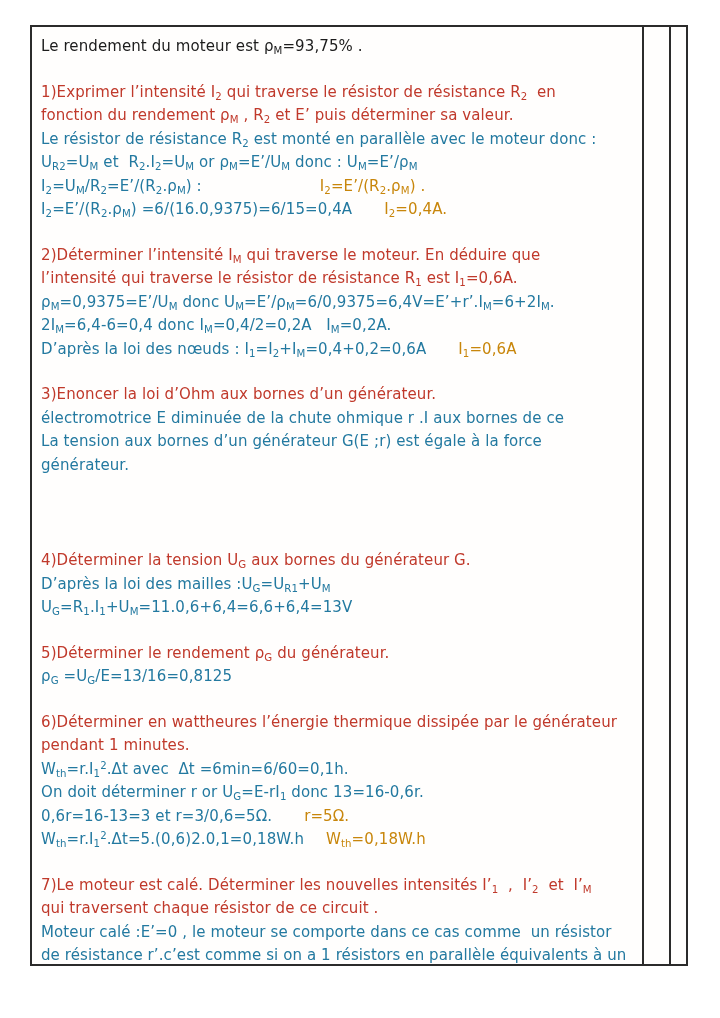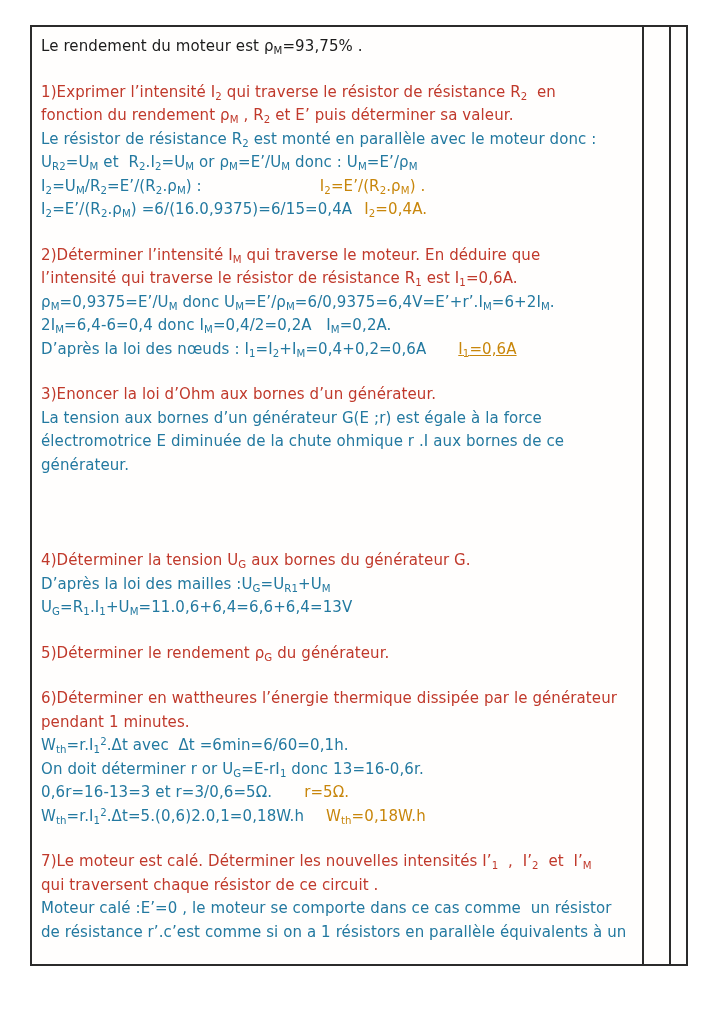--- a/index.html
+++ b/index.html
@@ -66,38 +66,39 @@
 
 <div class="page-table">
   <div class="main-cell">
       <div class="line"><span class="seg black">Le rendement du moteur est ρ<sub>M</sub>=93,75% .</span></div>
       <div class="spacer" style="height: 22px;"></div>
       <div class="line"><span class="seg red">1)Exprimer l’intensité I<sub>2</sub> qui traverse le résistor de résistance R<sub>2</sub>  en</span></div>
       <div class="line"><span class="seg red">fonction du rendement ρ<sub>M</sub> , R<sub>2</sub> et E’ puis déterminer sa valeur.</span></div>
       <div class="line"><span class="seg teal">Le résistor de résistance R<sub>2</sub> est monté en parallèle avec le moteur donc :</span></div>
       <div class="line"><span class="seg teal">U<sub>R2</sub>=U<sub>M</sub> et  R<sub>2</sub>.I<sub>2</sub>=U<sub>M</sub> or ρ<sub>M</sub>=E’/U<sub>M</sub> donc : U<sub>M</sub>=E’/ρ<sub>M</sub></span></div>
       <div class="line"><span class="seg teal">I<sub>2</sub>=U<sub>M</sub>/R<sub>2</sub>=E’/(R<sub>2</sub>.ρ<sub>M</sub>) :</span><span class="seg orange" style="margin-left: 118px;">I<sub>2</sub>=E’/(R<sub>2</sub>.ρ<sub>M</sub>) .</span></div>
-      <div class="line"><span class="seg teal">I<sub>2</sub>=E’/(R<sub>2</sub>.ρ<sub>M</sub>) =6/(16.0,9375)=6/15=0,4A</span><span class="seg orange" style="margin-left: 12px;">I<sub>2</sub>=0,4A.</span></div>
+      <div class="line"><span class="seg teal">I<sub>2</sub>=E’/(R<sub>2</sub>.ρ<sub>M</sub>) =6/(16.0,9375)=6/15=0,4A</span><span class="seg orange" style="margin-left: 32px;">I<sub>2</sub>=0,4A.</span></div>
       <div class="spacer" style="height: 22px;"></div>
       <div class="line"><span class="seg red">2)Déterminer l’intensité I<sub>M</sub> qui traverse le moteur. En déduire que</span></div>
       <div class="line"><span class="seg red">l’intensité qui traverse le résistor de résistance R<sub>1</sub> est I<sub>1</sub>=0,6A.</span></div>
       <div class="line"><span class="seg teal">ρ<sub>M</sub>=0,9375=E’/U<sub>M</sub> donc U<sub>M</sub>=E’/ρ<sub>M</sub>=6/0,9375=6,4V=E’+r’.I<sub>M</sub>=6+2I<sub>M</sub>.</span></div>
       <div class="line"><span class="seg teal">2I<sub>M</sub>=6,4-6=0,4 donc I<sub>M</sub>=0,4/2=0,2A   I<sub>M</sub>=0,2A.</span></div>
-      <div class="line"><span class="seg teal">D’après la loi des nœuds : I<sub>1</sub>=I<sub>2</sub>+I<sub>M</sub>=0,4+0,2=0,6A</span><span class="seg orange" style="margin-left: 32px; text-decoration: underline;">I<sub>1</sub>=0,6A</span></div>
+      <div class="line"><span class="seg teal">D’après la loi des nœuds : I<sub>1</sub>=I<sub>2</sub>+I<sub>M</sub>=0,4+0,2=0,6A</span><span class="seg orange" style="margin-left: 32px;">I<sub>1</sub>=0,6A</span></div>
       <div class="spacer" style="height: 22px;"></div>
       <div class="line"><span class="seg red">3)Enoncer la loi d’Ohm aux bornes d’un générateur.</span></div>
+      <div class="line"><span class="seg teal">électromotrice E diminuée de la chute ohmique r .I aux bornes de ce</span></div>
       <div class="line"><span class="seg teal">La tension aux bornes d’un générateur G(E ;r) est égale à la force</span></div>
-      <div class="line"><span class="seg teal">électromotrice E diminuée de la chute ohmique r .I aux bornes de ce</span></div>
       <div class="line"><span class="seg teal">générateur.</span></div>
       <div class="spacer" style="height: 72px;"></div>
       <div class="line"><span class="seg red">4)Déterminer la tension U<sub>G</sub> aux bornes du générateur G.</span></div>
       <div class="line"><span class="seg teal">D’après la loi des mailles :U<sub>G</sub>=U<sub>R1</sub>+U<sub>M</sub></span></div>
       <div class="line"><span class="seg teal">U<sub>G</sub>=R<sub>1</sub>.I<sub>1</sub>+U<sub>M</sub>=11.0,6+6,4=6,6+6,4=13V</span></div>
       <div class="spacer" style="height: 22px;"></div>
       <div class="line"><span class="seg red">5)Déterminer le rendement ρ<sub>G</sub> du générateur.</span></div>
+      <div class="line"><span class="seg teal">ρ<sub>G</sub> =U<sub>G</sub>/E=13/16=0,8125</span></div>
       <div class="spacer" style="height: 22px;"></div>
       <div class="line"><span class="seg red">6)Déterminer en wattheures l’énergie thermique dissipée par le générateur</span></div>
       <div class="line"><span class="seg red">pendant 1 minutes.</span></div>
       <div class="line"><span class="seg teal">W<sub>th</sub>=r.I<sub>1</sub><sup>2</sup>.Δt avec  Δt =6min=6/60=0,1h.</span></div>
       <div class="line"><span class="seg teal">On doit déterminer r or U<sub>G</sub>=E-rI<sub>1</sub> donc 13=16-0,6r.</span></div>
       <div class="line"><span class="seg teal">0,6r=16-13=3 et r=3/0,6=5Ω.</span><span class="seg orange" style="margin-left: 32px;">r=5Ω.</span></div>
       <div class="line"><span class="seg teal">W<sub>th</sub>=r.I<sub>1</sub><sup>2</sup>.Δt=5.(0,6)2.0,1=0,18W.h</span><span class="seg orange" style="margin-left: 22px;">W<sub>th</sub>=0,18W.h</span></div>
       <div class="spacer" style="height: 22px;"></div>
       <div class="line"><span class="seg red">7)Le moteur est calé. Déterminer les nouvelles intensités I’<sub>1</sub>  ,  I’<sub>2</sub>  et  I’<sub>M</sub></span></div>
       <div class="line"><span class="seg red">qui traversent chaque résistor de ce circuit .</span></div>

